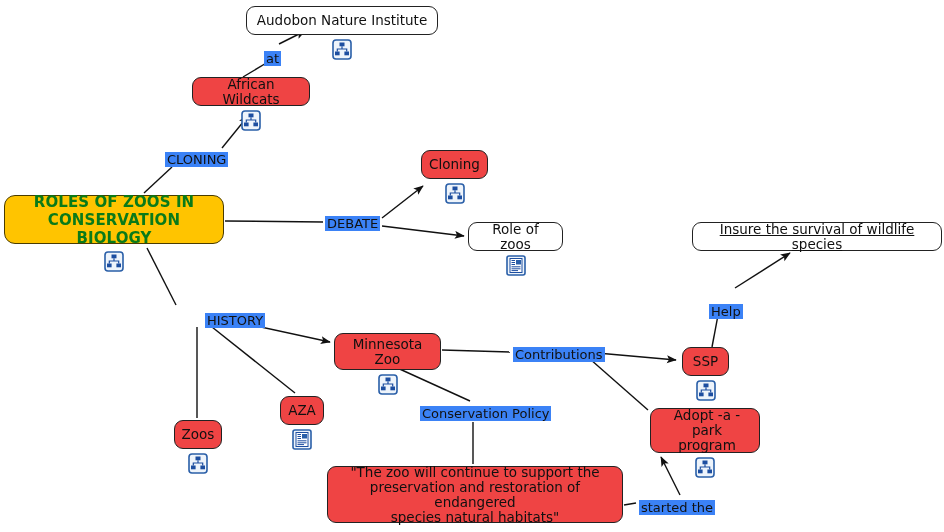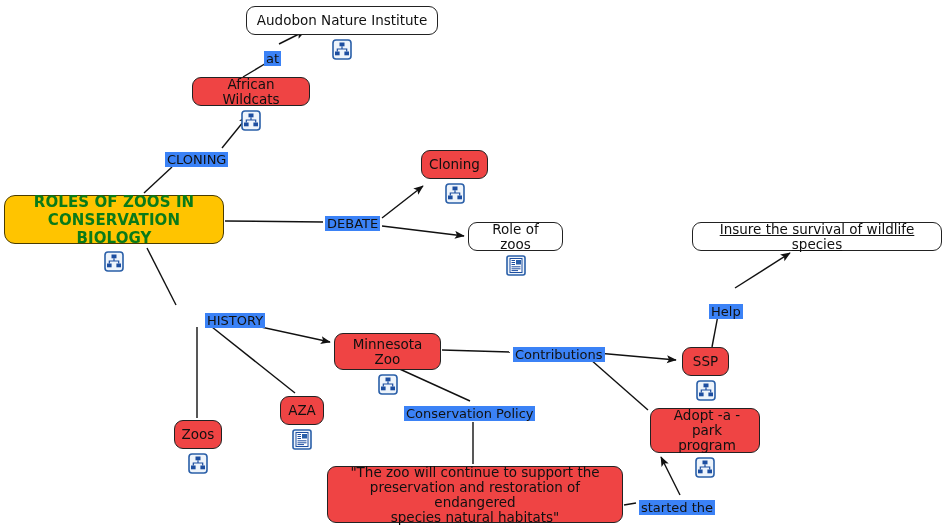--- a/index.html
+++ b/index.html
@@ -273,16 +273,16 @@
 preservation and restoration of endangered
 species natural habitats"</span>
   </div>
 
   <div class="edge-label" style="left:264px;top:51px;">at</div>
   <div class="edge-label" style="left:165px;top:152px;">CLONING</div>
   <div class="edge-label" style="left:325px;top:216px;text-align:right;">DEBATE</div>
   <div class="edge-label" style="left:160px;top:313px;margin-left:45px;">HISTORY</div>
   <div class="edge-label" style="left:513px;top:347px;">Contributions</div>
   <div class="edge-label" style="left:709px;top:293px;margin-top:11px;">Help</div>
-  <div class="edge-label" style="left:404px;top:406px;text-align:right;">Conservation Policy</div>
+  <div class="edge-label" style="left:420px;top:406px;text-align:right;">Conservation Policy</div>
   <div class="edge-label" style="left:639px;top:500px;">started the</div>
 
 </div>
 
 </body></html>

